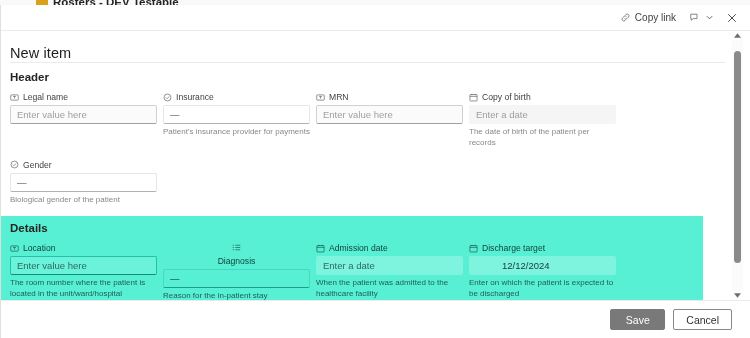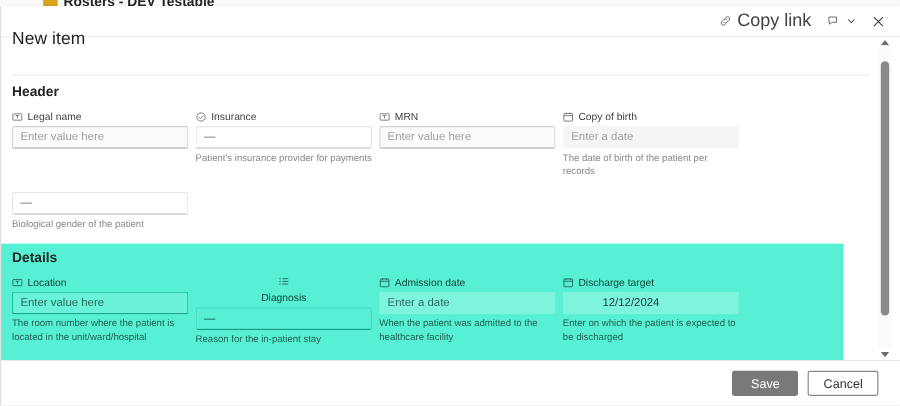--- a/index.html
+++ b/index.html
@@ -69,41 +69,41 @@
     justify-content: flex-end;
     padding-right: 8px;
     box-sizing: border-box;
   }
   .bar-btn {
     display: flex;
     align-items: center;
     gap: 4px;
     height: 22px;
     padding: 0 5px;
-    font-size: 15px;
+    font-size: 10px;
     color: #424242;
     border-radius: 2px;
     cursor: pointer;
     white-space: nowrap;
   }
   .bar-btn svg { display: block; }
   .bar-caret {
     width: 10px;
     display: flex;
     align-items: center;
     justify-content: center;
     color: #616161;
     cursor: pointer;
   }
   .bar-sep-space { width: 3px; }
 
   
   .panel-title {
     position: absolute;
-    left: 10px; top: 20px;
+    left: 10px; top: 40px;
     font-size: 14.5px;
     color: #201f1e;
     letter-spacing: 0.1px;
   }
   .title-rule {
     position: absolute;
     left: 10px; top: 57px;
     width: 715px; height: 1px;
     background: #edebe9;
   }
@@ -407,20 +407,29 @@
                   </svg>
                 </span>
                 <span>Copy of birth</span>
               </div>
               <div class="input filled">Enter a date</div>
               <div class="field-desc">The date of birth of the patient per records</div>
             </div>
           </div>
           <div class="field-row">
             <div class="field field-block">
+              <div class="field-label">
+                <span class="ficon">
+                  <svg width="9" height="9" viewBox="0 0 12 12" fill="none" stroke="#616161" stroke-width="0.9">
+                    <circle cx="6" cy="6" r="4.6"></circle>
+                    <path d="M3.9 6.1l1.5 1.5 2.8-3"></path>
+                  </svg>
+                </span>
+                <span>Gender</span>
+              </div>
               <div class="input underline">—</div>
               <div class="field-desc">Biological gender of the patient</div>
             </div>
           </div>
         </div>
         <div class="section section-details">
           <div class="section-title">Details</div>
           <div class="field-row">
             <div class="field field-block">
               <div class="field-label" style="color: rgb(15, 63, 55);">

